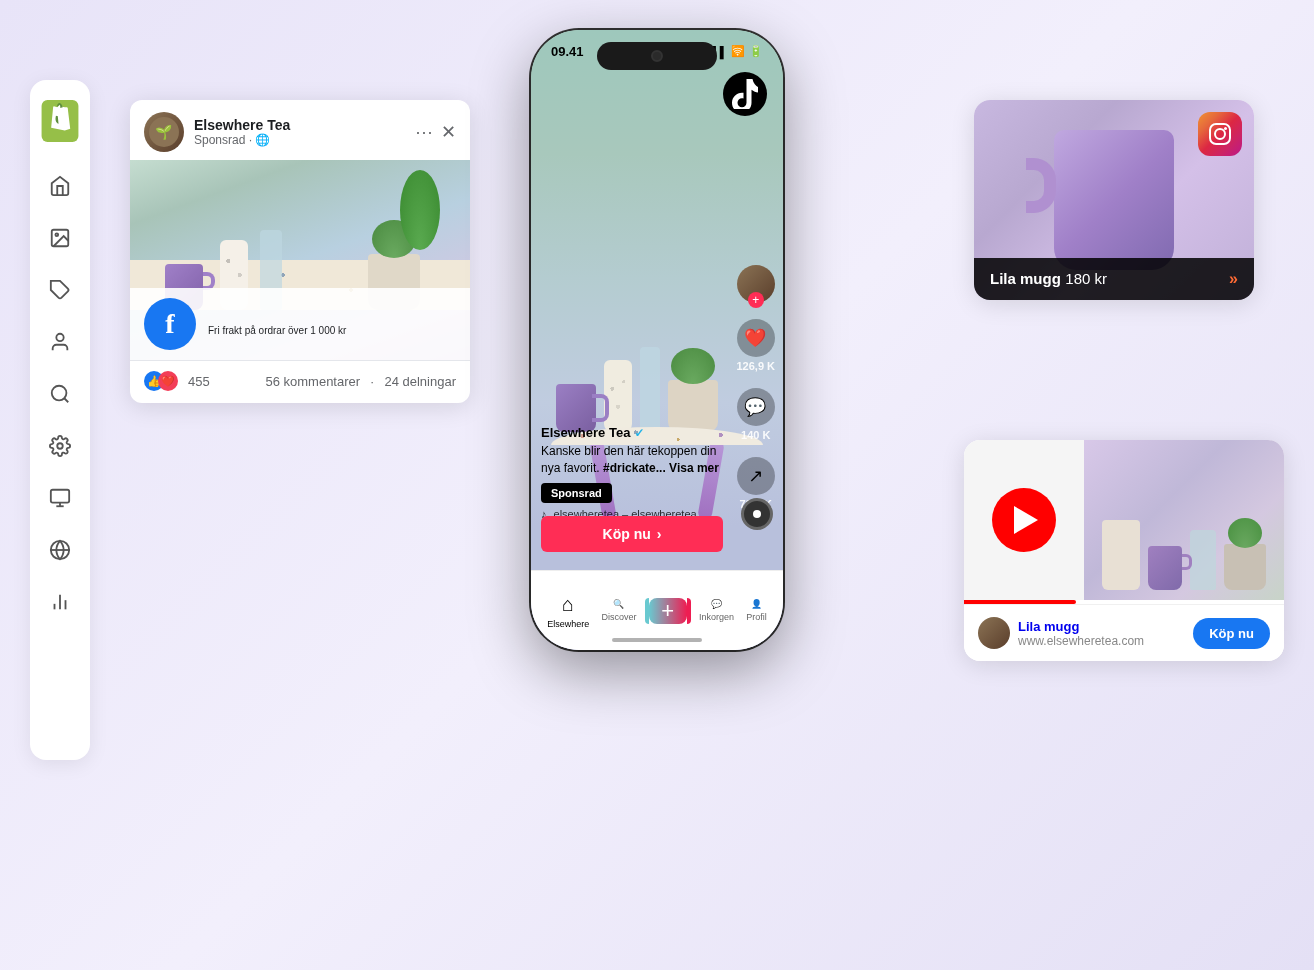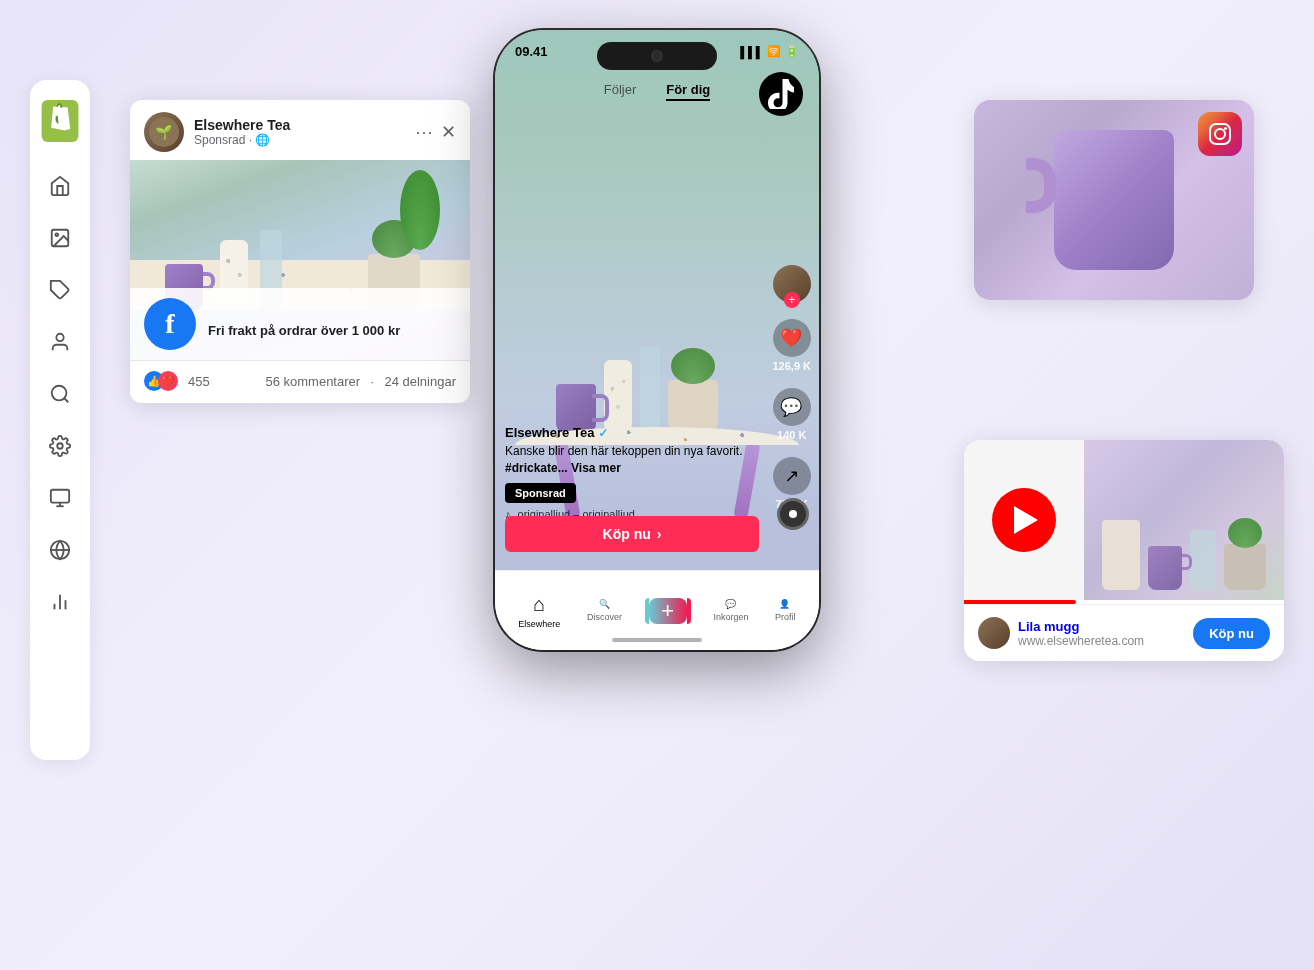--- a/index.html
+++ b/index.html
@@ -168,22 +168,22 @@
     }
 
     .fb-blue-logo span {
       color: white;
       font-size: 28px;
       font-weight: 900;
       font-family: Georgia, serif;
     }
 
     .fb-card-cta {
-      font-size: 13px;
-      font-weight: 700;
+      font-size: 10px;
+      font-weight: 400;
       color: #1c1e21;
       margin-top: 12px;
     }
 
     .fb-engagement {
       padding: 10px 14px 12px;
       display: flex;
       align-items: center;
       gap: 6px;
       font-size: 13px;
@@ -224,21 +224,21 @@
     
     .phone-wrapper {
       position: absolute;
       left: 50%;
       top: 30px;
       transform: translateX(-50%);
       z-index: 20;
     }
 
     .phone-frame {
-      width: 324px;
+      width: 252px;
       height: 620px;
       background: #1a1a1a;
       border-radius: 48px;
       position: relative;
       box-shadow: 0 20px 60px rgba(0,0,0,0.4), 0 0 0 2px #333;
       overflow: hidden;
     }
 
     .phone-screen {
       position: absolute;
@@ -1011,24 +1011,20 @@
         <span class="status-time">09.41</span>
         <div class="status-icons">
           <span>▌▌▌</span>
           <span>🛜</span>
           <span>🔋</span>
         </div>
       </div>
 
       <div class="tiktok-wall"></div>
 
-      <div class="tiktok-nav">
-        <span class="tiktok-nav-item">Följer</span>
-        <span class="tiktok-nav-item tiktok-nav-active">För dig</span>
-      </div>
 
       <div class="tiktok-logo">
         <svg width="26" height="30" viewBox="0 0 26 30" fill="none">
           <path d="M20.5 0c.8 4.5 3.5 7 5.5 8v5.5c-2-.2-4.5-1.2-6.5-2.8v13c0 5.5-4.5 10-10 10S0 29.2 0 23.7s4.5-10 10-10c.5 0 1 0 1.5.1v5.6c-.5-.1-1-.2-1.5-.2-2.5 0-4.5 2-4.5 4.5s2 4.5 4.5 4.5 4.5-2 4.5-4.5V0h6z" fill="white"></path>
         </svg>
       </div>
 
       <div style="position:absolute;top:100px;left:15px;right:55px;bottom:210px;display:flex;align-items:flex-end;justify-content:center;gap:8px;z-index:10;">
         <div class="scene-mug"></div>
         <div class="scene-vase"></div>
@@ -1067,21 +1063,21 @@
         <div class="tiktok-caption">
           <span>Kanske blir den här tekoppen din nya favorit.</span>
           <span class="hashtag">#drickate...</span>
           <span class="see-more">Visa mer</span>
         </div>
         <div>
           <span class="sponsored-badge">Sponsrad</span>
         </div>
         <div class="tiktok-sound">
           <span class="tiktok-sound-note">♪</span>
-          <span>originalljud – originalljud</span>
+          <span>elsewheretea – elsewheretea</span>
         </div>
       </div>
 
       <button class="tiktok-buy-btn">
         <span>Köp nu</span>
         <span>›</span>
       </button>
 
       <div class="spinning-disc"></div>
 
@@ -1124,20 +1120,28 @@
         <circle cx="17.5" cy="6.5" r="1.5" fill="white"></circle>
       </svg>
     </div>
 
     <div style="position:relative;width:150px;height:180px;display:flex;align-items:center;justify-content:center;">
       <div style="width:120px;height:140px;background:linear-gradient(135deg,#c0a8e0,#a080c8,#806ab0);border-radius:10px 10px 22px 22px;position:relative;">
         <div style="position:absolute;left:-28px;top:28px;width:30px;height:55px;border:12px solid #b090d0;border-radius:0 22px 22px 0;border-left:none;"></div>
       </div>
     </div>
 
+    <div class="ig-cta-bar">
+      <div>
+        <span class="ig-product-name">Lila mugg</span>
+        <span class="ig-price"> </span>
+        <span style="color:white;font-size:15px;">180 kr</span>
+      </div>
+      <span class="ig-arrows">»</span>
+    </div>
   </div>
 </div>
 
 <div class="youtube-card">
   <div class="yt-content">
 
     <div class="yt-logo-area">
       <div class="yt-logo-circle">
         <div class="yt-play-triangle"></div>
       </div>

